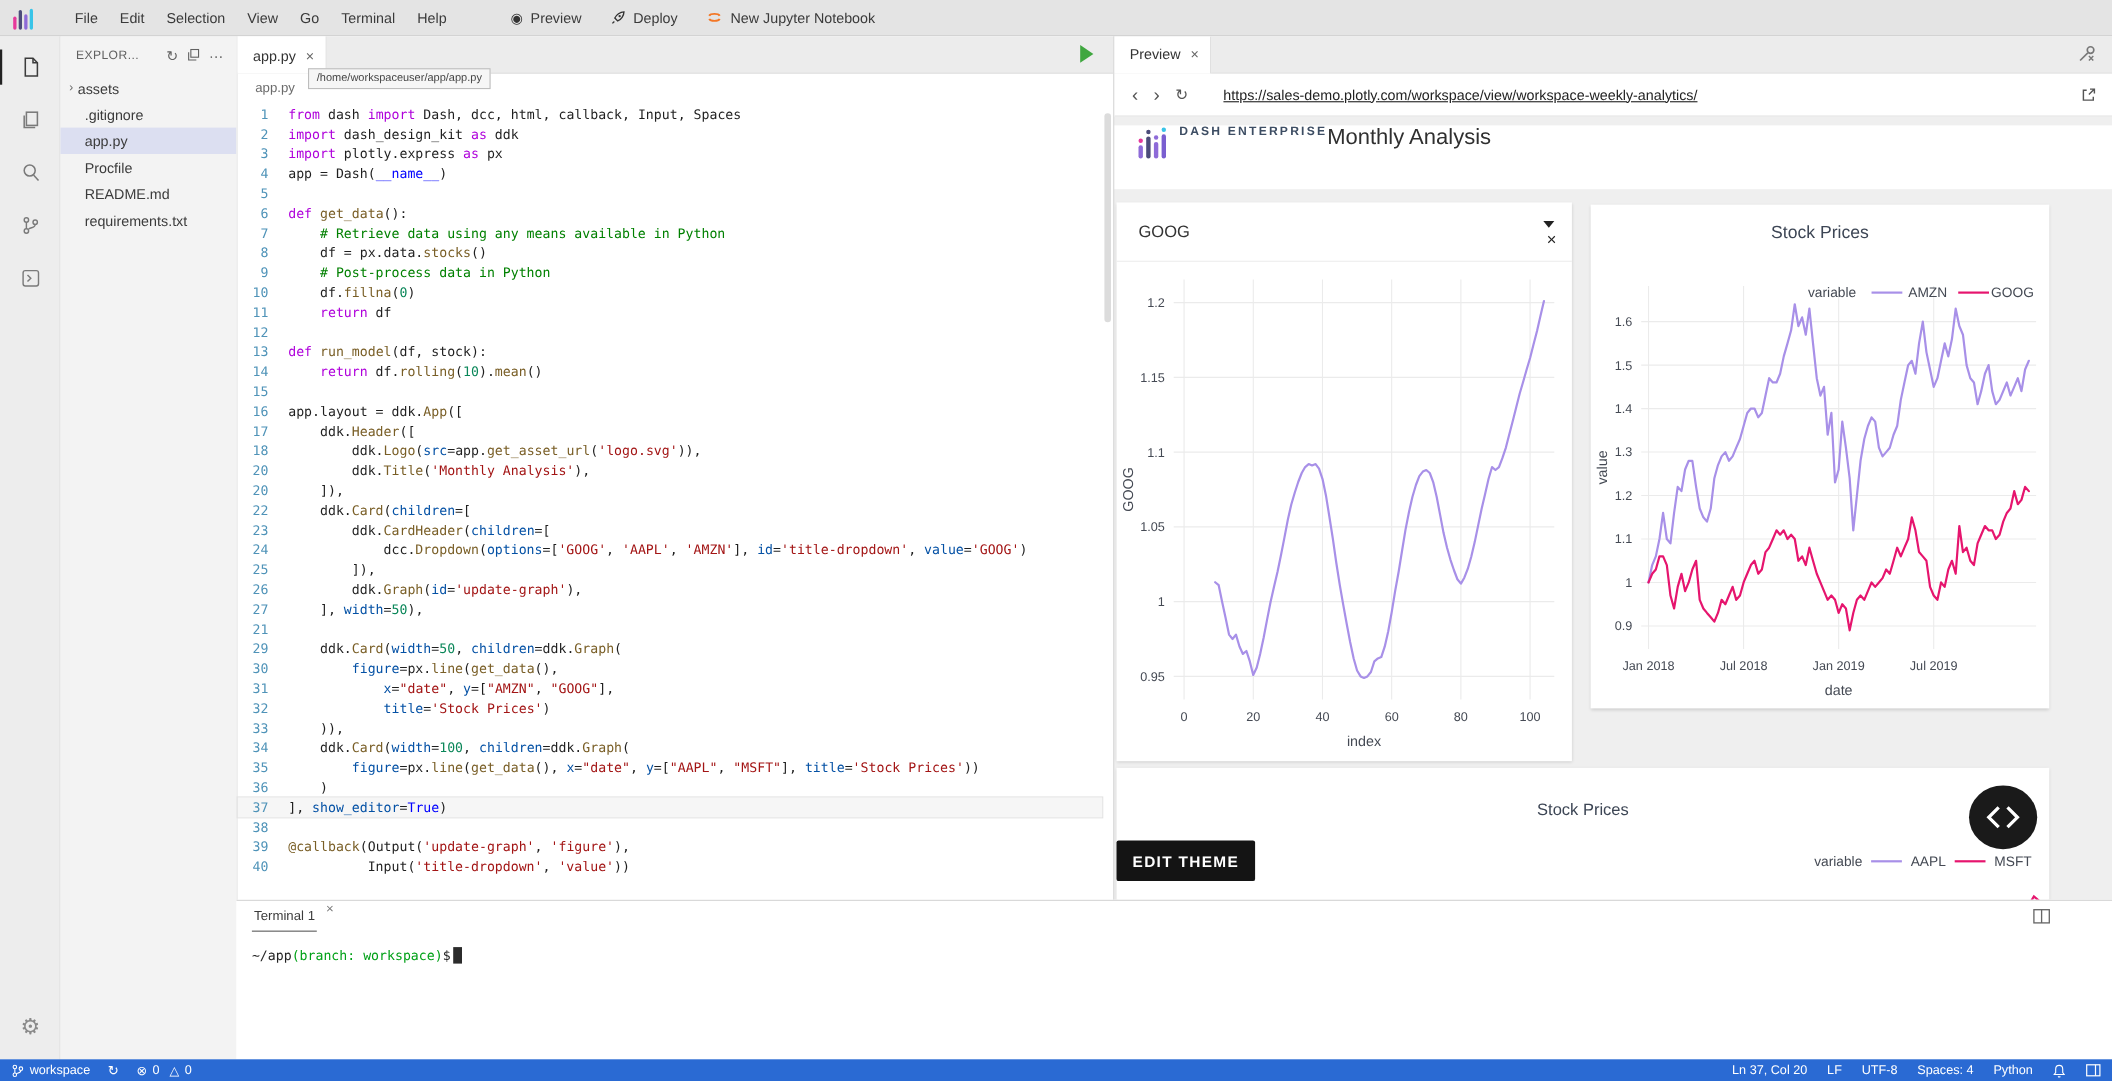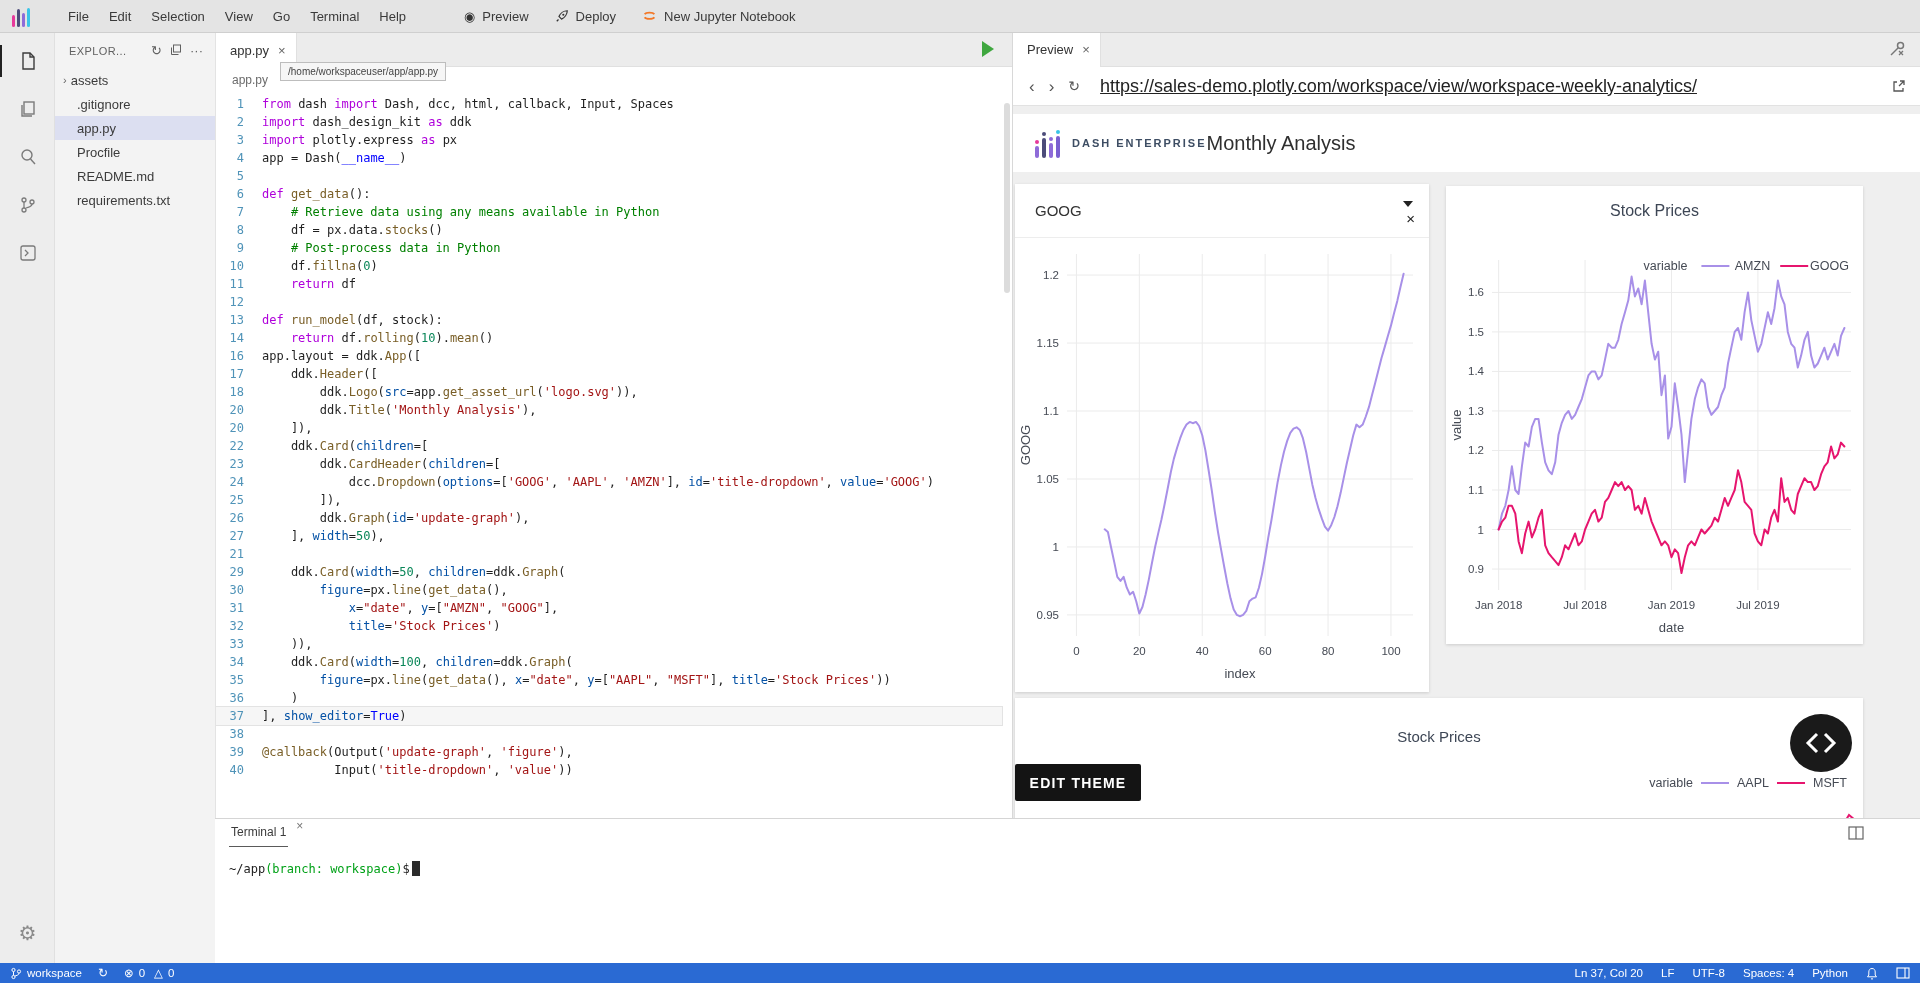--- a/index.html
+++ b/index.html
@@ -45,22 +45,22 @@
   .tk-k{color:#af00db}.tk-f{color:#795e26}.tk-s{color:#a31515}.tk-c{color:#008000}
   .tk-n{color:#098658}.tk-p{color:#0451a5}.tk-b{color:#0000ff}.tk-v{color:#1f1f1f}
   .scrollthumb{position:absolute;right:2px;top:70px;width:6px;height:190px;background:#dcdcdc;border-radius:3px}
 
   
   .preview{position:absolute;left:1012px;top:33px;width:908px;height:785px;background:#efefef;border-left:1px solid #d8d8d8;overflow:hidden}
   .ptabbar{position:absolute;left:0;top:0;right:0;height:34px;background:#ececec;border-bottom:1px solid #e0e0e0;display:flex;align-items:center}
   .ptools{position:absolute;right:14px;top:7px;color:#777}
   .urlbar{position:absolute;left:0;top:34px;right:0;height:39px;background:#fff;border-bottom:1px solid #e2e2e2;display:flex;align-items:center;padding:0 14px;gap:10px}
   .nav-arrow{color:#555;font-size:17px;line-height:1;padding:0 2px}
-  .url{color:#222;font-size:18px;text-decoration:underline;flex:1;margin-left:8px;white-space:nowrap;overflow:hidden}
-  .appheader{position:absolute;left:0;top:81px;right:0;height:58px;background:#fff;display:flex;align-items:center;padding-left:22px}
+  .url{color:#222;font-size:13px;text-decoration:underline;flex:1;margin-left:20px;white-space:nowrap;overflow:hidden}
+  .appheader{position:absolute;left:0;top:81px;right:0;height:58px;background:#fff;display:flex;align-items:flex-start;padding-left:22px}
   .dash-logo{display:flex;align-items:flex-end;gap:3px;height:30px;margin-right:12px}
   .dash-logo .col{display:flex;flex-direction:column;align-items:center;gap:2px}
   .dash-logo .dot{width:4px;height:4px;border-radius:50%}
   .dash-logo .bar{width:4px;border-radius:2px}
   .brand{font-size:11px;font-weight:bold;letter-spacing:2px;color:#3d4d63}
   .app-title{font-size:20px;color:#2f2f2f;}
   .card{position:absolute;background:#fff;box-shadow:0 1px 3px rgba(0,0,0,.15)}
   .dd-row{position:relative;height:54px;border-bottom:1px solid #ededed}
   .dd-value{position:absolute;left:20px;top:18px;font-size:15px;color:#333}
   .dd-caret{position:absolute;right:16px;top:17px;width:0;height:0;border-left:5px solid transparent;border-right:5px solid transparent;border-top:6px solid #222}
@@ -226,20 +226,21 @@
         <div class="code-line"><span class="ln">5</span></div>
         <div class="code-line"><span class="ln">6</span><span class="tk-k">def</span><span class="tk-f"> get_data</span><span class="tk-v">():</span></div>
         <div class="code-line"><span class="ln">7</span><span class="tk-c">    # Retrieve data using any means available in Python</span></div>
         <div class="code-line"><span class="ln">8</span><span class="tk-v">    df = px.data.</span><span class="tk-f">stocks</span><span class="tk-v">()</span></div>
         <div class="code-line"><span class="ln">9</span><span class="tk-c">    # Post-process data in Python</span></div>
         <div class="code-line"><span class="ln">10</span><span class="tk-v">    df.</span><span class="tk-f">fillna</span><span class="tk-v">(</span><span class="tk-n">0</span><span class="tk-v">)</span></div>
         <div class="code-line"><span class="ln">11</span><span class="tk-k">    return</span><span class="tk-v"> df</span></div>
         <div class="code-line"><span class="ln">12</span></div>
         <div class="code-line"><span class="ln">13</span><span class="tk-k">def</span><span class="tk-f"> run_model</span><span class="tk-v">(df, stock):</span></div>
         <div class="code-line"><span class="ln">14</span><span class="tk-k">    return</span><span class="tk-v"> df.</span><span class="tk-f">rolling</span><span class="tk-v">(</span><span class="tk-n">10</span><span class="tk-v">).</span><span class="tk-f">mean</span><span class="tk-v">()</span></div>
+        <div class="code-line"><span class="ln">15</span></div>
         <div class="code-line"><span class="ln">16</span><span class="tk-v">app.layout = ddk.</span><span class="tk-f">App</span><span class="tk-v">([</span></div>
         <div class="code-line"><span class="ln">17</span><span class="tk-v">    ddk.</span><span class="tk-f">Header</span><span class="tk-v">([</span></div>
         <div class="code-line"><span class="ln">18</span><span class="tk-v">        ddk.</span><span class="tk-f">Logo</span><span class="tk-v">(</span><span class="tk-p">src</span><span class="tk-v">=app.</span><span class="tk-f">get_asset_url</span><span class="tk-v">(</span><span class="tk-s">'logo.svg'</span><span class="tk-v">)),</span></div>
         <div class="code-line"><span class="ln">20</span><span class="tk-v">        ddk.</span><span class="tk-f">Title</span><span class="tk-v">(</span><span class="tk-s">'Monthly Analysis'</span><span class="tk-v">),</span></div>
         <div class="code-line"><span class="ln">20</span><span class="tk-v">    ]),</span></div>
         <div class="code-line"><span class="ln">22</span><span class="tk-v">    ddk.</span><span class="tk-f">Card</span><span class="tk-v">(</span><span class="tk-p">children</span><span class="tk-v">=[</span></div>
         <div class="code-line"><span class="ln">23</span><span class="tk-v">        ddk.</span><span class="tk-f">CardHeader</span><span class="tk-v">(</span><span class="tk-p">children</span><span class="tk-v">=[</span></div>
         <div class="code-line"><span class="ln">24</span><span class="tk-v">            dcc.</span><span class="tk-f">Dropdown</span><span class="tk-v">(</span><span class="tk-p">options</span><span class="tk-v">=[</span><span class="tk-s">'GOOG'</span><span class="tk-v">, </span><span class="tk-s">'AAPL'</span><span class="tk-v">, </span><span class="tk-s">'AMZN'</span><span class="tk-v">], </span><span class="tk-p">id</span><span class="tk-v">=</span><span class="tk-s">'title-dropdown'</span><span class="tk-v">, </span><span class="tk-p">value</span><span class="tk-v">=</span><span class="tk-s">'GOOG'</span><span class="tk-v">)</span></div>
         <div class="code-line"><span class="ln">25</span><span class="tk-v">        ]),</span></div>
         <div class="code-line"><span class="ln">26</span><span class="tk-v">        ddk.</span><span class="tk-f">Graph</span><span class="tk-v">(</span><span class="tk-p">id</span><span class="tk-v">=</span><span class="tk-s">'update-graph'</span><span class="tk-v">),</span></div>

